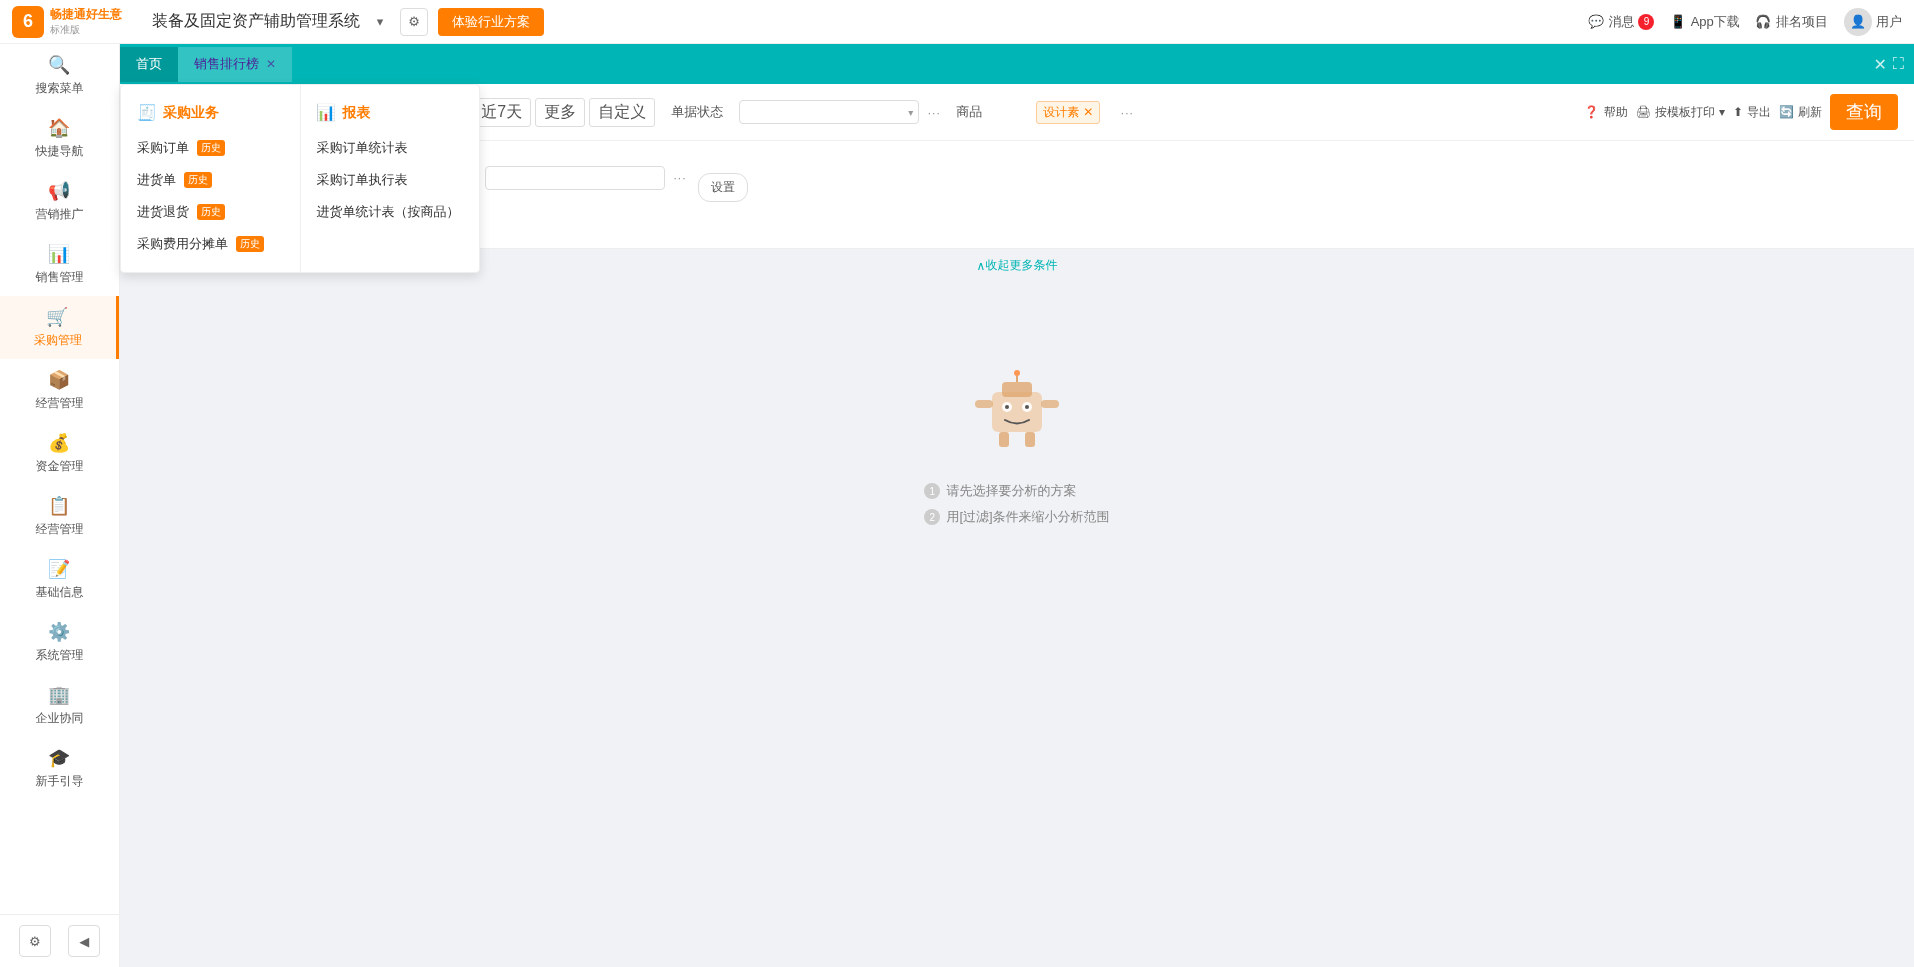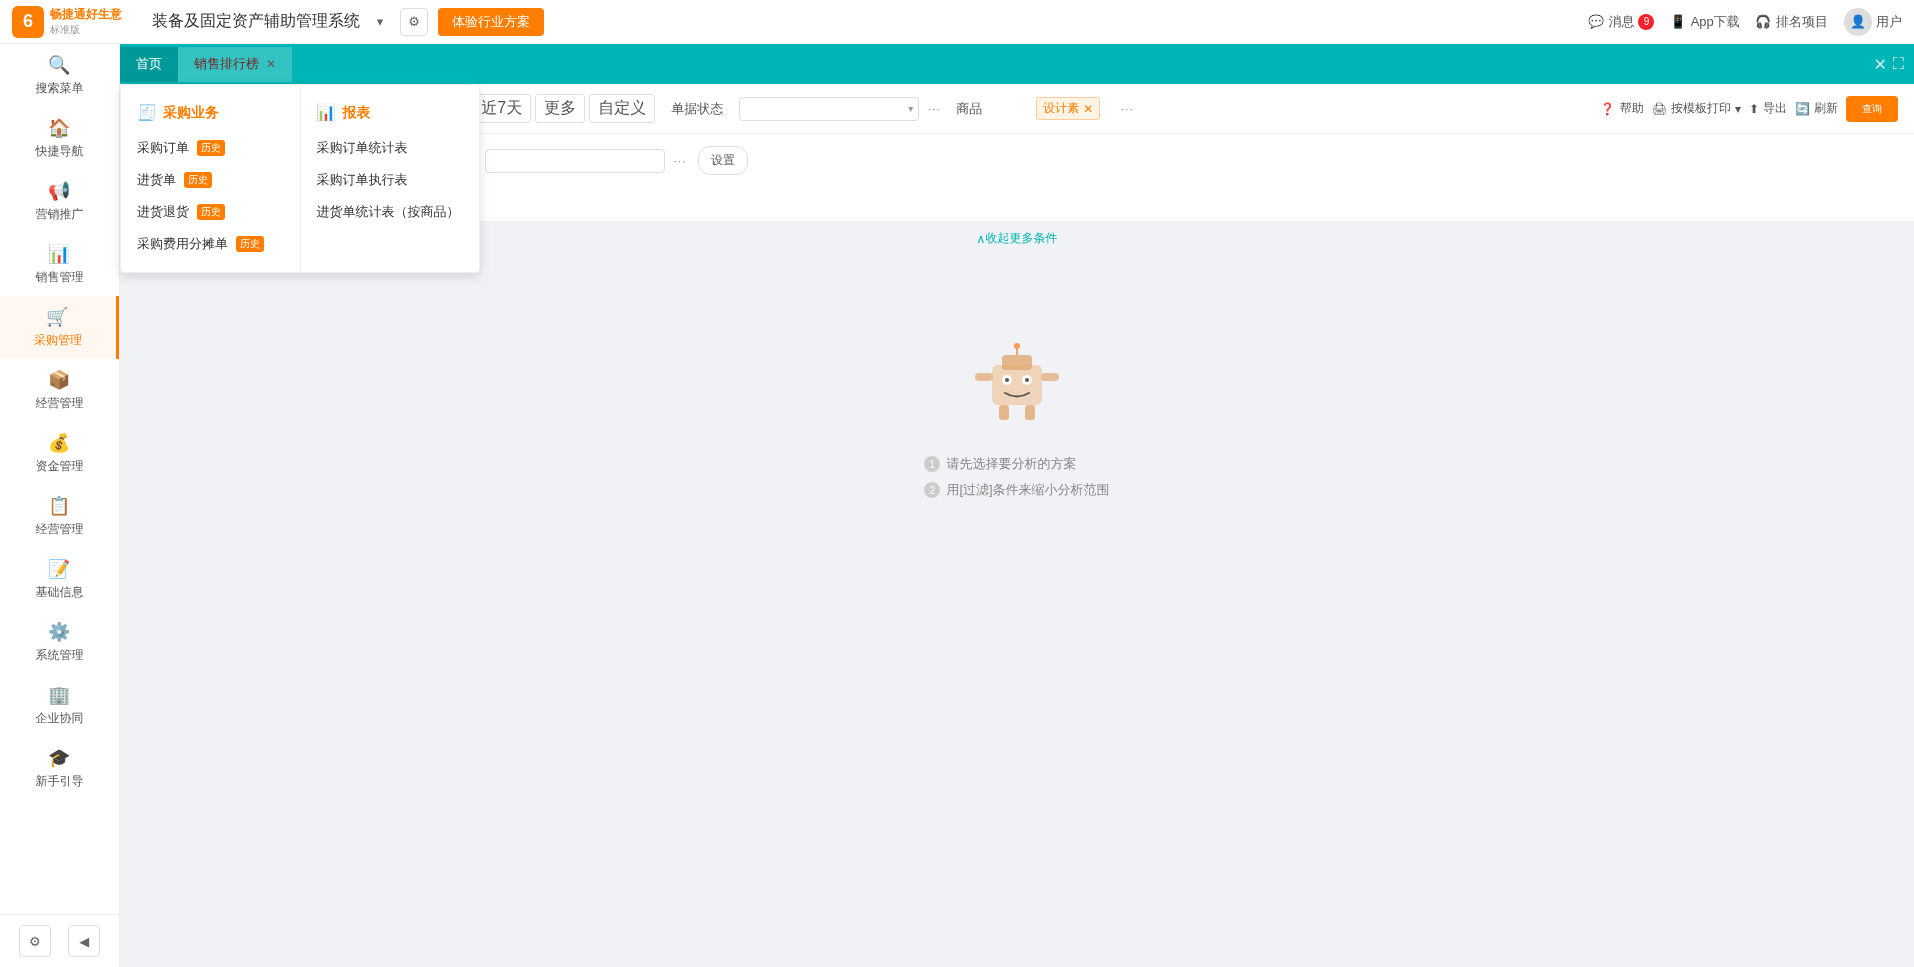--- a/index.html
+++ b/index.html
@@ -140,21 +140,21 @@
       display: flex; align-items: center;
       padding: 0 16px;
       cursor: pointer;
       color: rgba(255,255,255,0.85);
       font-size: 13px;
       gap: 6px;
       position: relative;
     }
     .tab-item.active {
       background: rgba(255,255,255,0.2);
-      color: #7f1d1d;
+      color: #4c1d95;
       gap: 7px;
     }
     .tab-home { background: #009999; color: white; }
     .tab-close { cursor: pointer; opacity: 0.7; font-size: 12px; }
     .tab-bar-right {
       margin-left: auto;
       display: flex; align-items: center;
       padding-right: 10px;
       gap: 6px;
     }
@@ -225,25 +225,25 @@
       border-radius: 3px; padding: 2px 6px; font-size: 12px; color: #ff7d00;
     }
     .filter-tag-close { cursor: pointer; }
     .ellipsis-btn { color: #999; cursor: pointer; }
     .toolbar-btn {
       display: flex; align-items: center; gap: 4px;
       color: #555; font-size: 12px; cursor: pointer;
     }
     .btn-orange {
       background: #ff7d00; color: white; border: none;
-      padding: 6px 16px; border-radius: 4px; cursor: pointer; font-size: 10px;
+      padding: 6px 16px; border-radius: 4px; cursor: pointer; font-size: 18px;
     }
     .btn-outline {
       border: 1px solid #ddd; background: #fff; color: #555;
-      padding: 5px 12px; border-radius: 12px; cursor: pointer; font-size: 12px;
+      padding: 5px 12px; border-radius: 12px; cursor: pointer; font-size: 12px; margin-top: 20px;
     }
 
     
     .collapse-row {
       display: flex; align-items: center; justify-content: center;
       padding: 8px; color: #00b5b5; font-size: 12px; cursor: pointer;
     }
 
     
     .empty-state {

